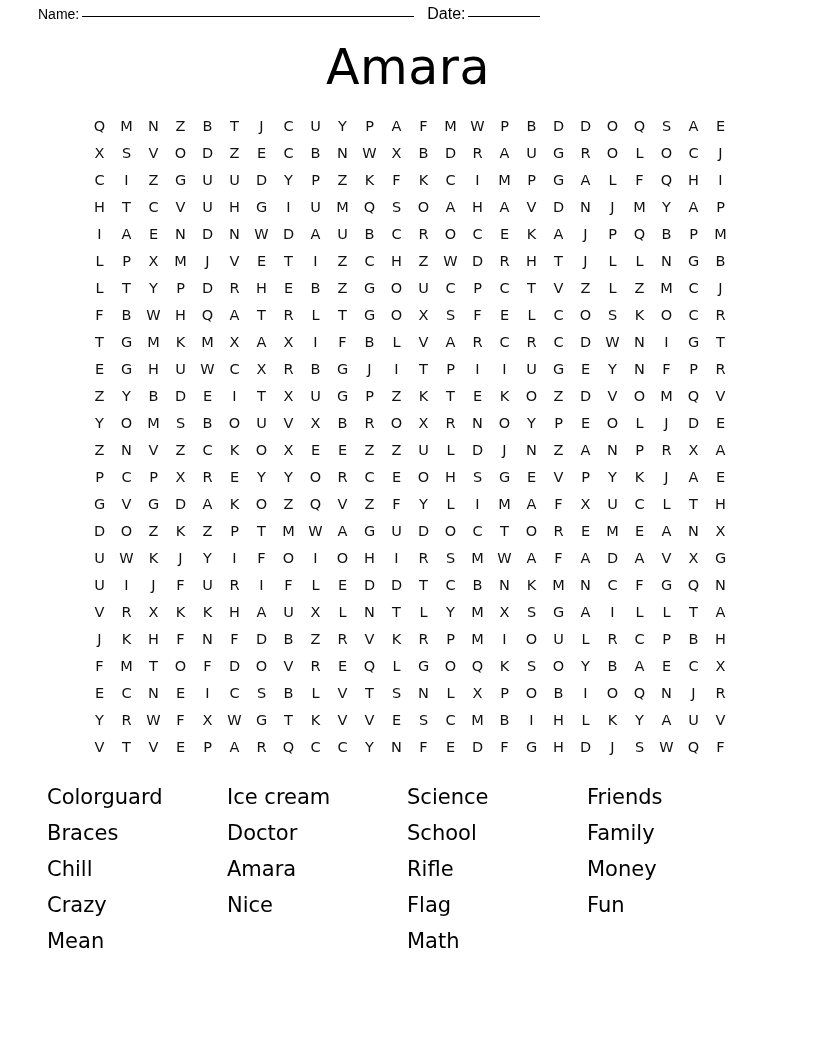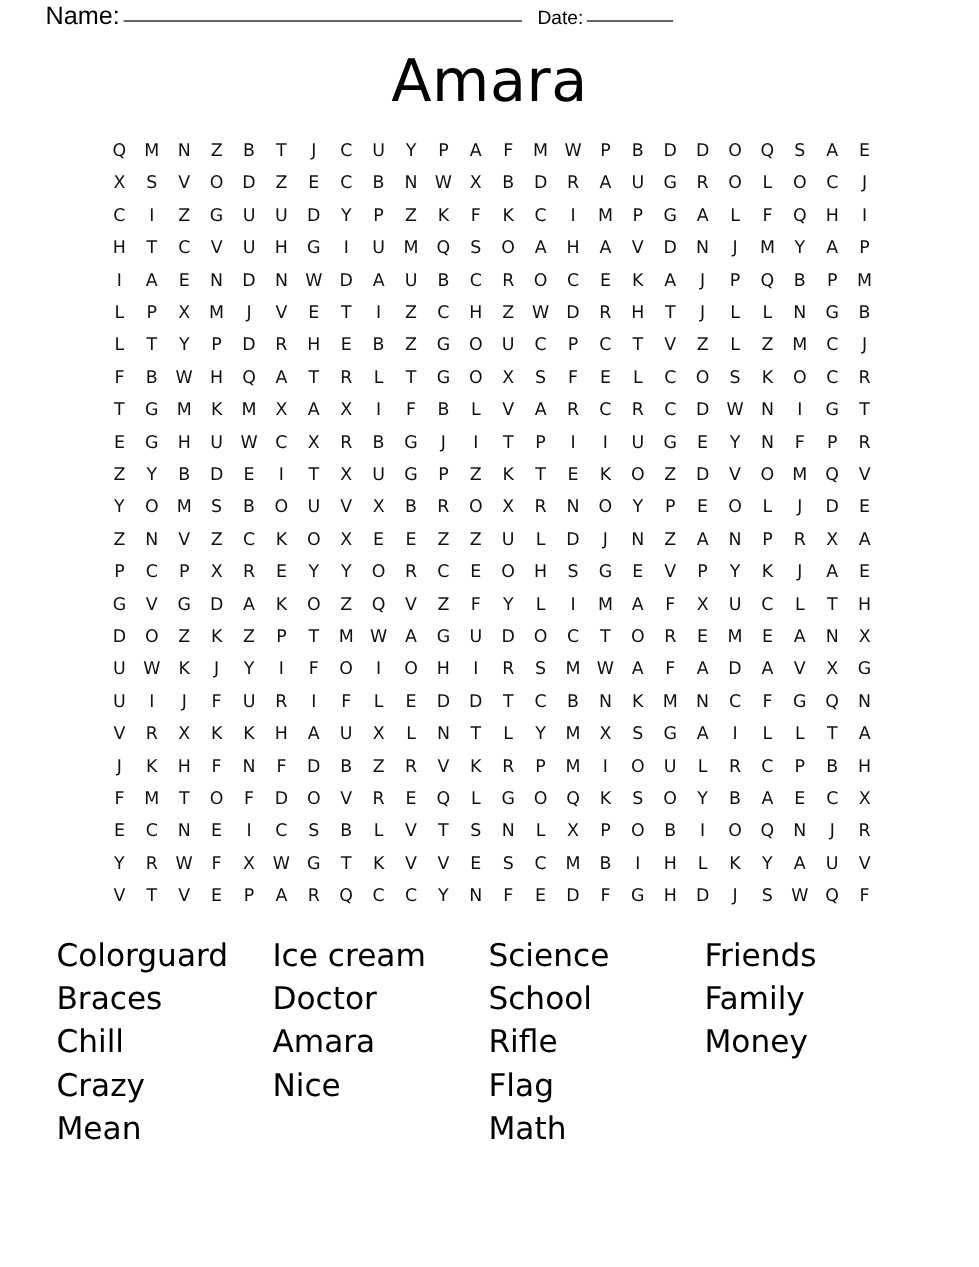--- a/index.html
+++ b/index.html
@@ -24,21 +24,21 @@
     left: 0px;
     width: 816px;
     height: 26px;
     display: flex;
     align-items: baseline;
     padding-top: 6px;
     box-sizing: border-box;
   }
   .name-label {
     font-family: "Liberation Sans", sans-serif;
-    font-size: 21px;
+    font-size: 14px;
     line-height: 16px;
     margin-left: 38px;
     white-space: pre;
   }
   .name-rule {
     flex: 0 0 auto;
     width: 332px;
     border-bottom: 1.3px solid #000;
     margin-left: 3px;
     height: 1px;
@@ -110,21 +110,21 @@
     display: flex;
     flex-direction: row;
   }
   .word-col {
     display: flex;
     flex-direction: column;
     width: 180px;
   }
   .word-item {
     font-family: "DejaVu Sans", sans-serif;
-    font-size: 26px;
+    font-size: 21px;
     line-height: 36px;
     height: 36px;
     font-weight: 400;
     color: #000000;
     white-space: pre;
   }
 </style>
 </head>
 <body>
 
@@ -782,14 +782,15 @@
       <div class="word-item">Science</div>
       <div class="word-item">School</div>
       <div class="word-item">Rifle</div>
       <div class="word-item">Flag</div>
       <div class="word-item">Math</div>
     </div>
     <div class="word-col">
       <div class="word-item">Friends</div>
       <div class="word-item">Family</div>
       <div class="word-item">Money</div>
+      <div class="word-item">Fun</div>
     </div>
   </div>
 
 </body></html>

